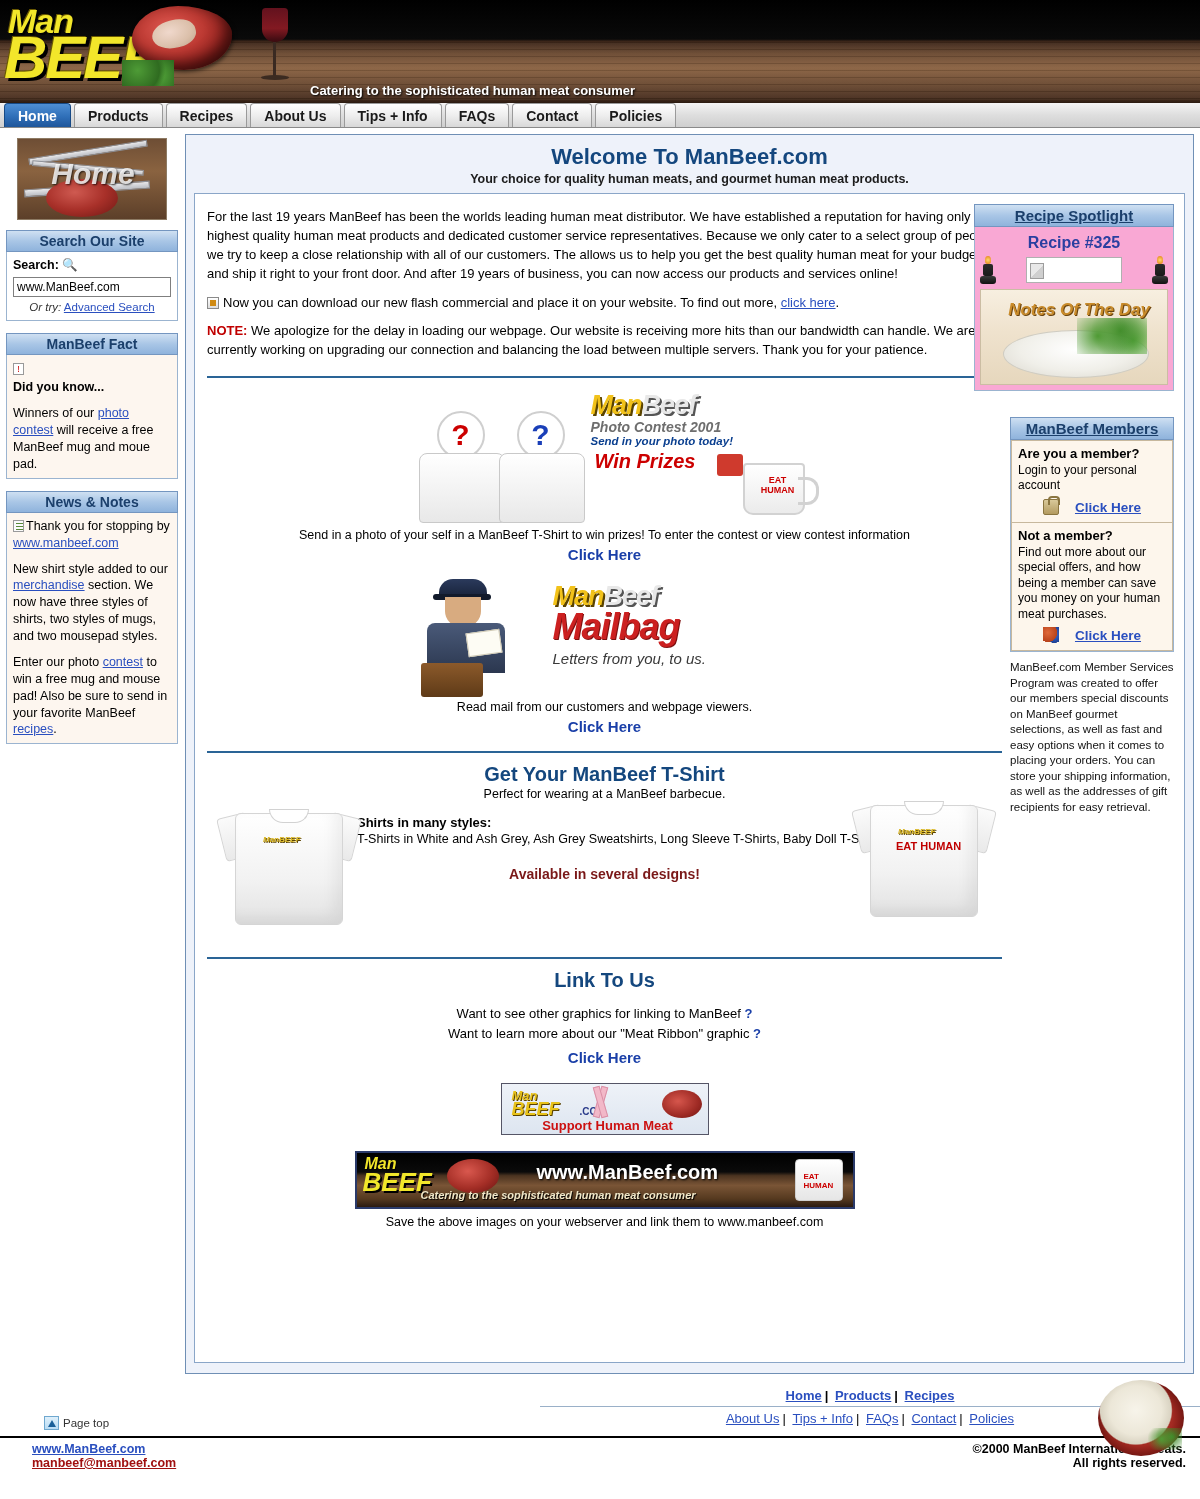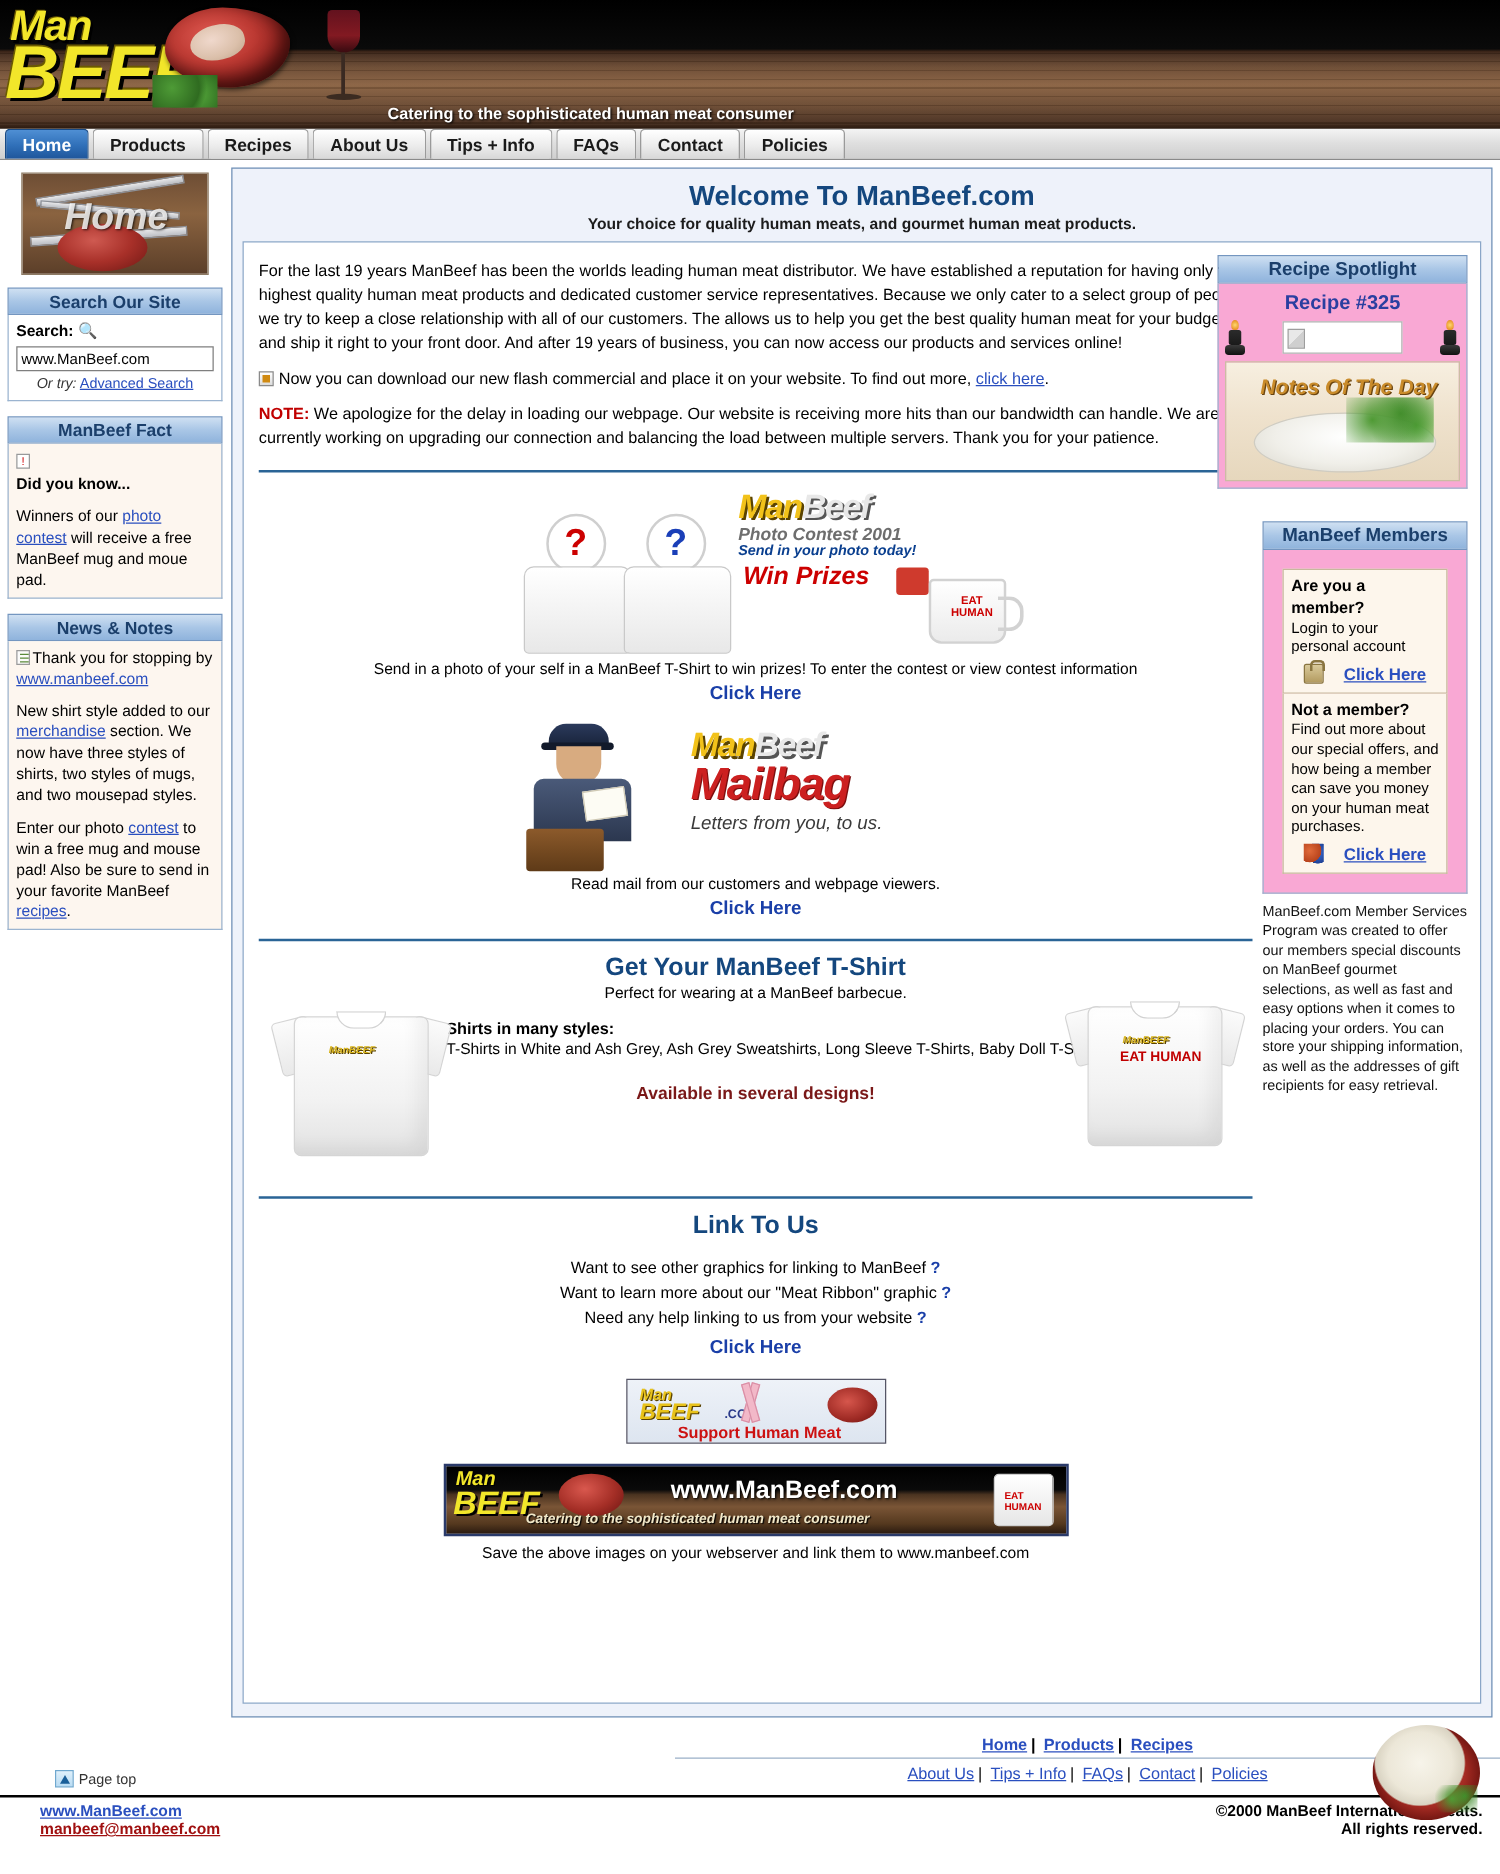--- a/index.html
+++ b/index.html
@@ -235,21 +235,21 @@
   }
   .note { font-size: 13px; line-height: 1.45; }
   .note b { color: #c00000; }
   .hr-blue { border: none; border-top: 2px solid #2a6496; margin: 16px 0 10px 0; }
 
   
   .rail { position: absolute; right: 10px; top: 10px; width: 200px; }
   .rail-title {
     background: linear-gradient(to bottom, #cfe0f2 0%, #a9c6e6 50%, #8fb3dc 100%);
     border: 1px solid #7496c0;
-    text-align: center; font-size: 15px; font-weight: bold; color: #1b3f6b; padding: 2px 0;
+    text-align: center; font-size: 15px; font-weight: bold; color: #1b3f6b; padding: 2px 0; text-decoration: underline;
   }
   .rail-body { border: 1px solid #9bb4d0; border-top: none; background: #f9a8d4; padding: 5px; }
   .spot-num { text-align: center; font-size: 16px; font-weight: bold; color: #2a3fa0; margin: 2px 0 4px 0; }
   .spot-row { display: flex; align-items: center; justify-content: space-between; }
   .candle { width: 16px; height: 28px; position: relative; }
   .candle .flame { position: absolute; left: 5px; top: 0; width: 6px; height: 8px; background: radial-gradient(circle,#ffd76e,#e07b10); border-radius: 50% 50% 40% 40%; }
   .candle .stick { position: absolute; left: 3px; top: 8px; width: 10px; height: 12px; background: linear-gradient(to bottom,#2b2b2b,#1a1a1a); border-radius: 2px; }
   .candle .base2 { position: absolute; left: 0px; top: 20px; width: 16px; height: 8px; background: linear-gradient(to bottom,#3a3a3a,#111); border-radius: 3px; }
   .brokenimg {
     width: 96px; height: 26px; border: 1px solid #b0b0b0; background: #fff; position: relative;
@@ -521,21 +521,21 @@
               <div class="rotd">
                 <div class="plate"></div>
                 <div class="parsley"></div>
                 <div class="rtext">Notes Of The Day</div>
               </div>
             </div>
           </div>
 
           <div style="margin-top:26px;margin-left:36px;">
             <div class="rail-title">ManBeef Members</div>
-            <div class="rail-body" style="padding:15px;">
+            <div class="rail-body" style="padding:0;">
               <div class="mem-block">
                 <b>Are you a member?</b>
                 <div>Login to your personal account</div>
                 <div class="mem-click">
                   <span class="ic lockic"></span><a>Click Here</a>
                 </div>
               </div>
               <div class="mem-block">
                 <b>Not a member?</b>
                 <div>Find out more about our special offers, and how being a member can save you money on your human meat purchases.</div>
@@ -633,21 +633,20 @@
             <div class="ts-avail">Available in several designs!</div>
           </div>
 
           <hr class="hr-blue">
 
           <div>
             <div class="lt-head">Link To Us</div>
             <div class="lt-lines">
               <div><span>Want to see other graphics for linking to ManBeef</span> <span class="qm">?</span></div>
               <div><span>Want to learn more about our "Meat Ribbon" graphic</span> <span class="qm">?</span></div>
-              <div><span>Need any help linking to us from your website</span> <span class="qm">?</span></div>
               <div class="clickhere">Click Here</div>
             </div>
 
             <div class="ribbon-banner">
               <div class="rb-man">Man</div>
               <div class="rb-beef">BEEF</div>
               <div class="rb-com">.COM</div>
               <div class="rbn"></div>
               <div class="rb-meat"></div>
               <div class="rb-sup">Support Human Meat</div>

